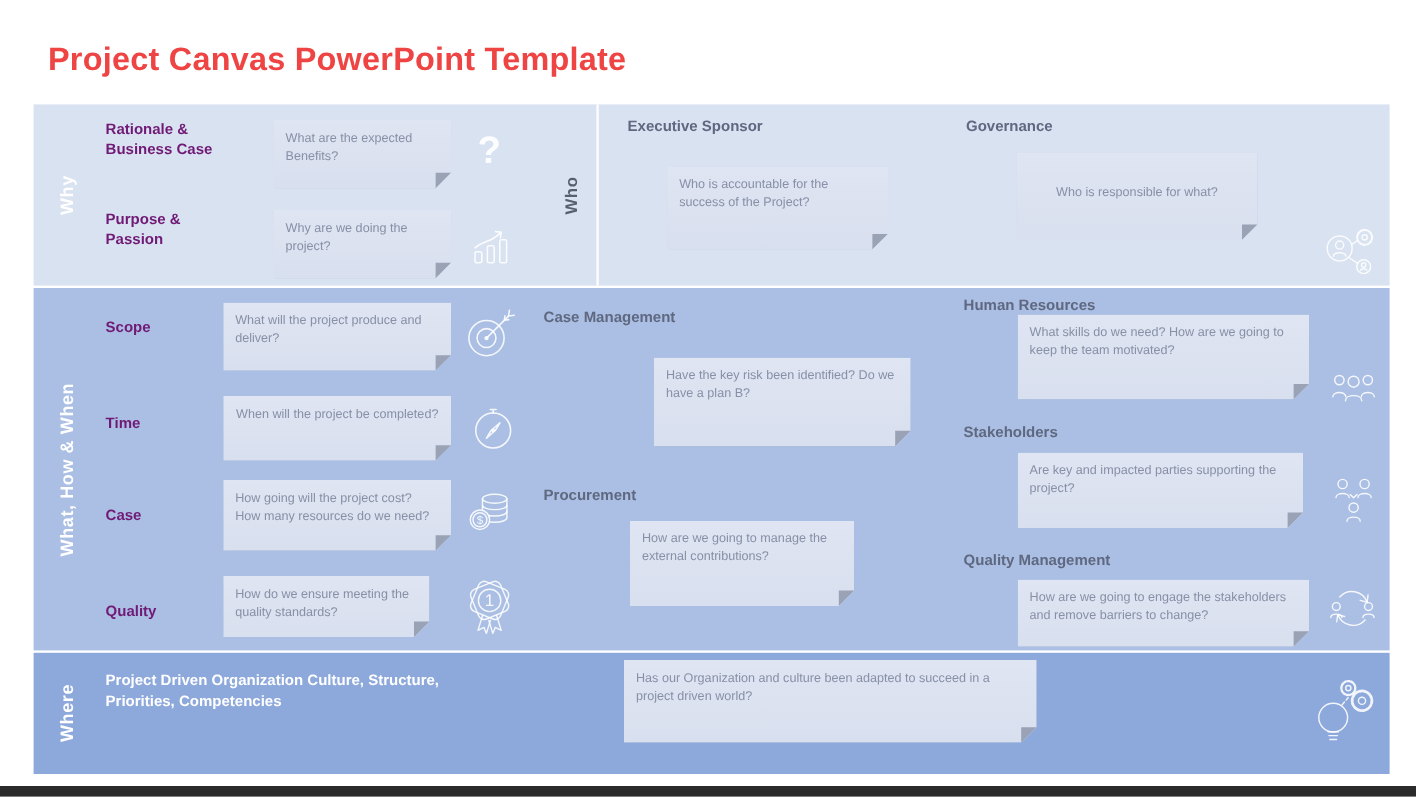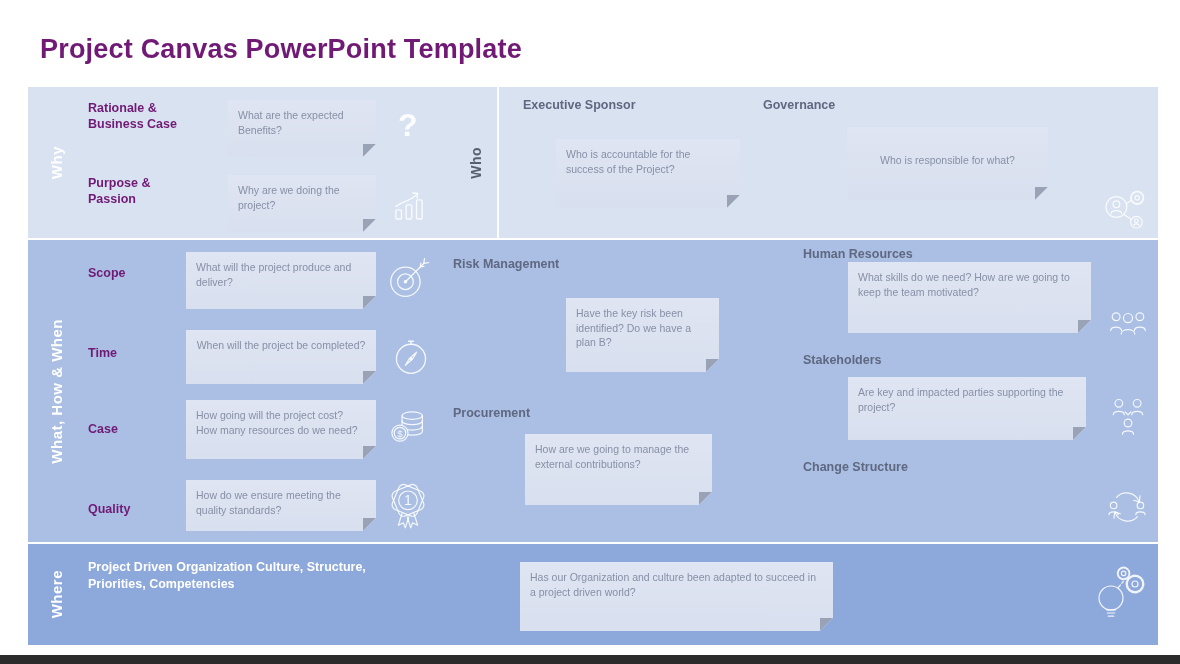--- a/index.html
+++ b/index.html
@@ -2,21 +2,21 @@
 <html><head>
 <meta charset="utf-8">
 <style>
   html,body{margin:0;padding:0;}
   body{
     width:1180px;height:664px;position:relative;overflow:hidden;background:#ffffff;
     font-family:"Liberation Sans", sans-serif;
   }
   .title{
     position:absolute;left:40px;top:34px;margin:0;
-    font-size:27px;font-weight:700;color:#701a75;letter-spacing:0.2px;
+    font-size:27px;font-weight:700;color:#ef4444;letter-spacing:0.2px;
   }
   .canvas{position:absolute;left:28px;top:87px;width:1130px;height:558px;}
   .row{position:absolute;left:0;width:1130px;}
   .row-why{top:0;height:151px;background:#d9e2f1;}
   .row-what{top:153px;height:302px;background:#aabfe3;}
   .row-where{top:457px;height:101px;background:#8da8db;}
   .side{
     position:absolute;left:0;top:0;bottom:0;width:56px;
     display:flex;align-items:center;justify-content:center;
   }
@@ -86,21 +86,21 @@
 
     <div class="divider" style="left:469px;top:0;width:2px;height:151px"></div>
 
     <div class="side dark" style="left:428px;width:40px">
       <span>Who</span>
     </div>
 
     <div class="header" style="left:495px;top:11px">Executive Sponsor</div>
     <div class="note" style="left:528px;top:52px;width:184px;height:69px">Who is accountable for the success of the Project?</div>
 
-    <div class="header" style="left:735px;top:11px">Governance</div>
+    <div class="header" style="left:777px;top:11px">Governance</div>
     <div class="note vc" style="left:819px;top:40px;width:201px;height:73px">Who is responsible for what?</div>
     <div class="icon" style="left:1072px;top:100px;width:48px;height:48px">
       <svg viewBox="0 0 24 24" fill="none" stroke="rgba(255,255,255,0.85)" stroke-width="1.2" stroke-linecap="round" stroke-linejoin="round">
         <circle cx="8.2" cy="10" r="5.2"></circle>
         <circle cx="8.2" cy="8.6" r="1.7"></circle>
         <path d="M5.6 13.3 c0-2 5.2-2 5.2 0"></path>
         <circle cx="18.6" cy="5.4" r="3.1" stroke-dasharray="1.8 1.3" stroke-width="1.8"></circle>
         <circle cx="18.6" cy="5.4" r="1.1"></circle>
         <circle cx="18.2" cy="17.6" r="2.9"></circle>
         <circle cx="18.2" cy="16.9" r="0.9"></circle>
@@ -146,38 +146,38 @@
         <path d="M8.7 4.6 v9.8 c0 1.3 2.8 2.3 6.3 2.3 s6.3 -1 6.3 -2.3 V4.6"></path>
         <path d="M8.7 7.9 c0 1.3 2.8 2.3 6.3 2.3 s6.3 -1 6.3 -2.3"></path>
         <path d="M8.7 11.2 c0 1.3 2.8 2.3 6.3 2.3 s6.3 -1 6.3 -2.3"></path>
         <circle cx="7.4" cy="15.4" r="5" fill="#aabfe3"></circle>
         <circle cx="7.4" cy="15.4" r="3.6"></circle>
         <text x="7.4" y="17.6" text-anchor="middle" font-size="6" fill="rgba(255,255,255,0.88)" stroke="none">$</text>
       </svg>
     </div>
 
     <div class="fieldlabel" style="left:60px;top:262px">Quality</div>
-    <div class="note" style="left:158px;top:240px;width:190px;height:51px">How do we ensure meeting the quality standards?</div>
+    <div class="note" style="left:158px;top:240px;width:172px;height:51px">How do we ensure meeting the quality standards?</div>
     <div class="icon" style="left:358px;top:242px;width:44px;height:50px">
       <svg viewBox="0 0 26 30" fill="none" stroke="rgba(255,255,255,0.88)" stroke-width="1.2" stroke-linecap="round" stroke-linejoin="round">
         <g transform="rotate(22.5 13 11)">
             <rect x="5" y="3" width="16" height="16" rx="3"></rect>
           </g>
         <g transform="rotate(67.5 13 11)">
             <rect x="5" y="3" width="16" height="16" rx="3"></rect>
           </g>
         <circle cx="13" cy="11" r="5.6"></circle>
         <text x="13" y="14" text-anchor="middle" font-size="8.5" fill="rgba(255,255,255,0.88)" stroke="none">1</text>
         <path d="M9.5 18.5 L7.2 26 l3 -1.5 1.2 3 2 -6.5"></path>
         <path d="M16.5 18.5 L18.8 26 l-3 -1.5 -1.2 3 -2 -6.5"></path>
       </svg>
     </div>
 
-    <div class="header" style="left:425px;top:17px">Risk Management</div>
-    <div class="note" style="left:538px;top:58px;width:153px;height:74px">Have the key risk been identified? Do we have a plan B?</div>
+    <div class="header" style="left:425px;top:17px">Case Management</div>
+    <div class="note" style="left:517px;top:58px;width:214px;height:74px">Have the key risk been identified? Do we have a plan B?</div>
 
     <div class="header" style="left:425px;top:166px">Procurement</div>
     <div class="note" style="left:497px;top:194px;width:187px;height:71px">How are we going to manage the external contributions?</div>
 
     <div class="header" style="left:775px;top:7px">Human Resources</div>
     <div class="note" style="left:820px;top:22px;width:243px;height:71px">What skills do we need? How are we going to keep the team motivated?</div>
     <div class="icon" style="left:1078px;top:68px;width:44px;height:30px">
       <svg viewBox="0 0 26 17" fill="none" stroke="rgba(255,255,255,0.88)" stroke-width="1.2" stroke-linecap="round" stroke-linejoin="round">
         <circle cx="6" cy="4.8" r="2.3"></circle>
         <path d="M2.8 13 c0 -2.8 6.4 -2.8 6.4 0"></path>
@@ -195,41 +195,42 @@
         <circle cx="6.5" cy="3.6" r="2.3"></circle>
         <path d="M3.2 10.4 c0 -2.7 6.6 -2.7 6.6 0"></path>
         <circle cx="17.5" cy="3.6" r="2.3"></circle>
         <path d="M14.2 10.4 c0 -2.7 6.6 -2.7 6.6 0"></path>
         <path d="M10.3 8.8 l1.7 1.7 1.7 -1.7"></path>
         <circle cx="12" cy="15.4" r="2.3"></circle>
         <path d="M8.7 22.2 c0 -2.7 6.6 -2.7 6.6 0"></path>
       </svg>
     </div>
 
-    <div class="header" style="left:775px;top:220px">Change Structure</div>
+    <div class="header" style="left:775px;top:220px">Quality Management</div>
+    <div class="note" style="left:820px;top:243px;width:243px;height:56px">How are we going to engage the stakeholders and remove barriers to change?</div>
     <div class="icon" style="left:1076px;top:244px;width:46px;height:46px">
       <svg viewBox="0 0 24 24" fill="none" stroke="rgba(255,255,255,0.88)" stroke-width="1.2" stroke-linecap="round" stroke-linejoin="round">
         <path d="M6.5 7 a7 7 0 0 1 11.8 2.2"></path>
         <path d="M18.8 6.2 l-0.4 3.1 -3 -0.8"></path>
         <path d="M17.5 17 a7 7 0 0 1 -11.8 -2.2"></path>
         <path d="M5.2 17.8 l0.4 -3.1 3 0.8"></path>
         <circle cx="5" cy="11.2" r="1.7"></circle>
         <path d="M2.6 16 c0 -2 4.8 -2 4.8 0"></path>
         <circle cx="19" cy="11.2" r="1.7"></circle>
         <path d="M16.6 16 c0 -2 4.8 -2 4.8 0"></path>
       </svg>
     </div>
   </div>
 
   <div class="row row-where">
     <div class="side">
       <span>Where</span>
     </div>
     <div class="header white" style="left:60px;top:15px;width:310px;white-space:normal;line-height:1.35;font-size:12.5px">Project Driven Organization Culture, Structure, Priorities, Competencies</div>
-    <div class="note" style="left:492px;top:18px;width:313px;height:69px">Has our Organization and culture been adapted to succeed in a project driven world?</div>
+    <div class="note" style="left:492px;top:6px;width:344px;height:69px">Has our Organization and culture been adapted to succeed in a project driven world?</div>
     <div class="icon" style="left:1064px;top:14px;width:56px;height:62px">
       <svg viewBox="0 0 28 30" fill="none" stroke="rgba(255,255,255,0.88)" stroke-width="1.2" stroke-linecap="round" stroke-linejoin="round">
         <circle cx="9.5" cy="19.5" r="6"></circle>
         <path d="M7.3 25.4 h4.4 M7.7 27 h3.6 M8.1 28.6 h2.8"></path>
         <path d="M13.2 14.2 l1 -1.2 M14.9 12.2 l0.8 -1"></path>
         <circle cx="15.8" cy="7.2" r="2.9" stroke-dasharray="1.7 1.25" stroke-width="2"></circle>
         <circle cx="15.8" cy="7.2" r="1.1"></circle>
         <circle cx="21.5" cy="12.5" r="4.1" stroke-dasharray="2.1 1.5" stroke-width="2.4"></circle>
         <circle cx="21.5" cy="12.5" r="1.5"></circle>
       </svg>

